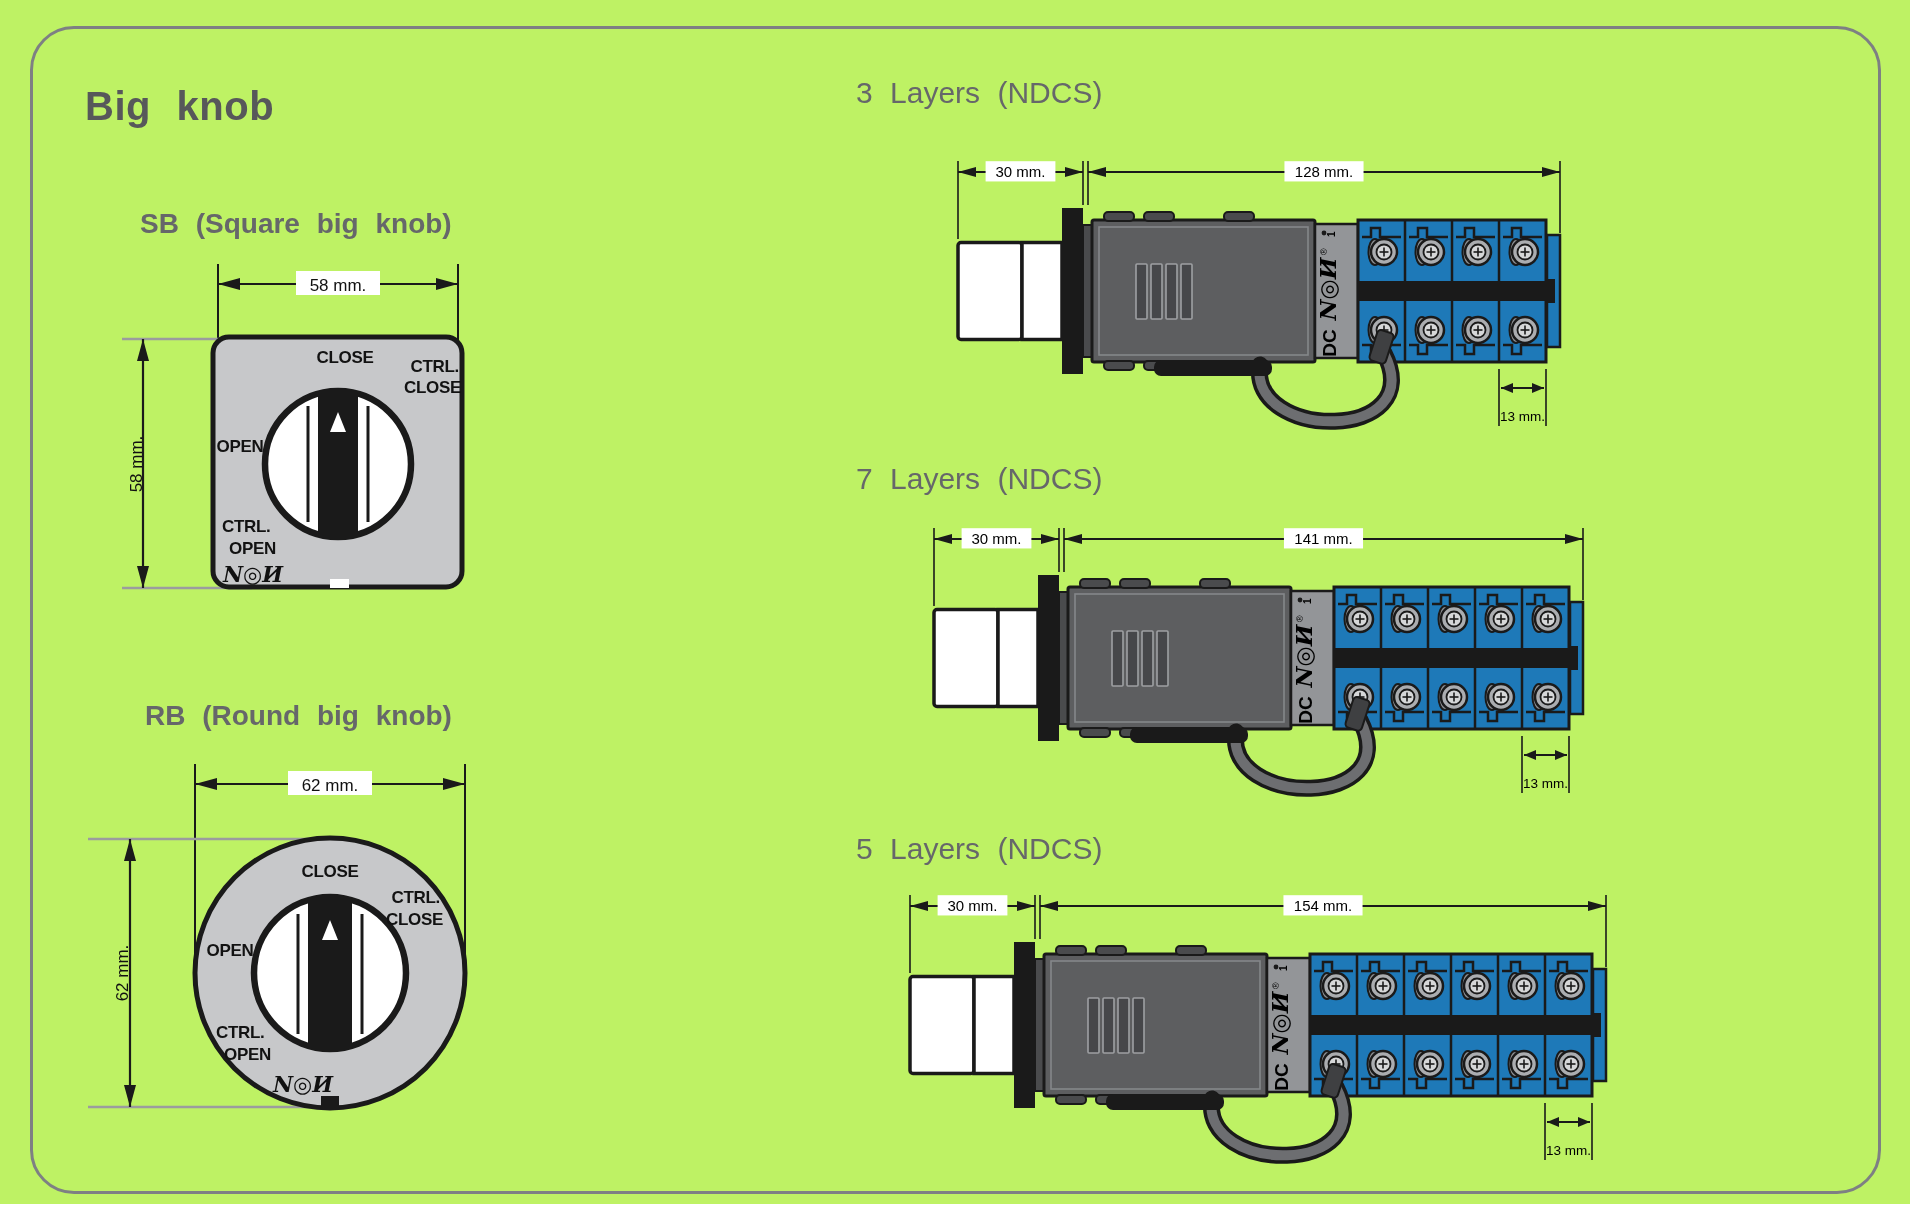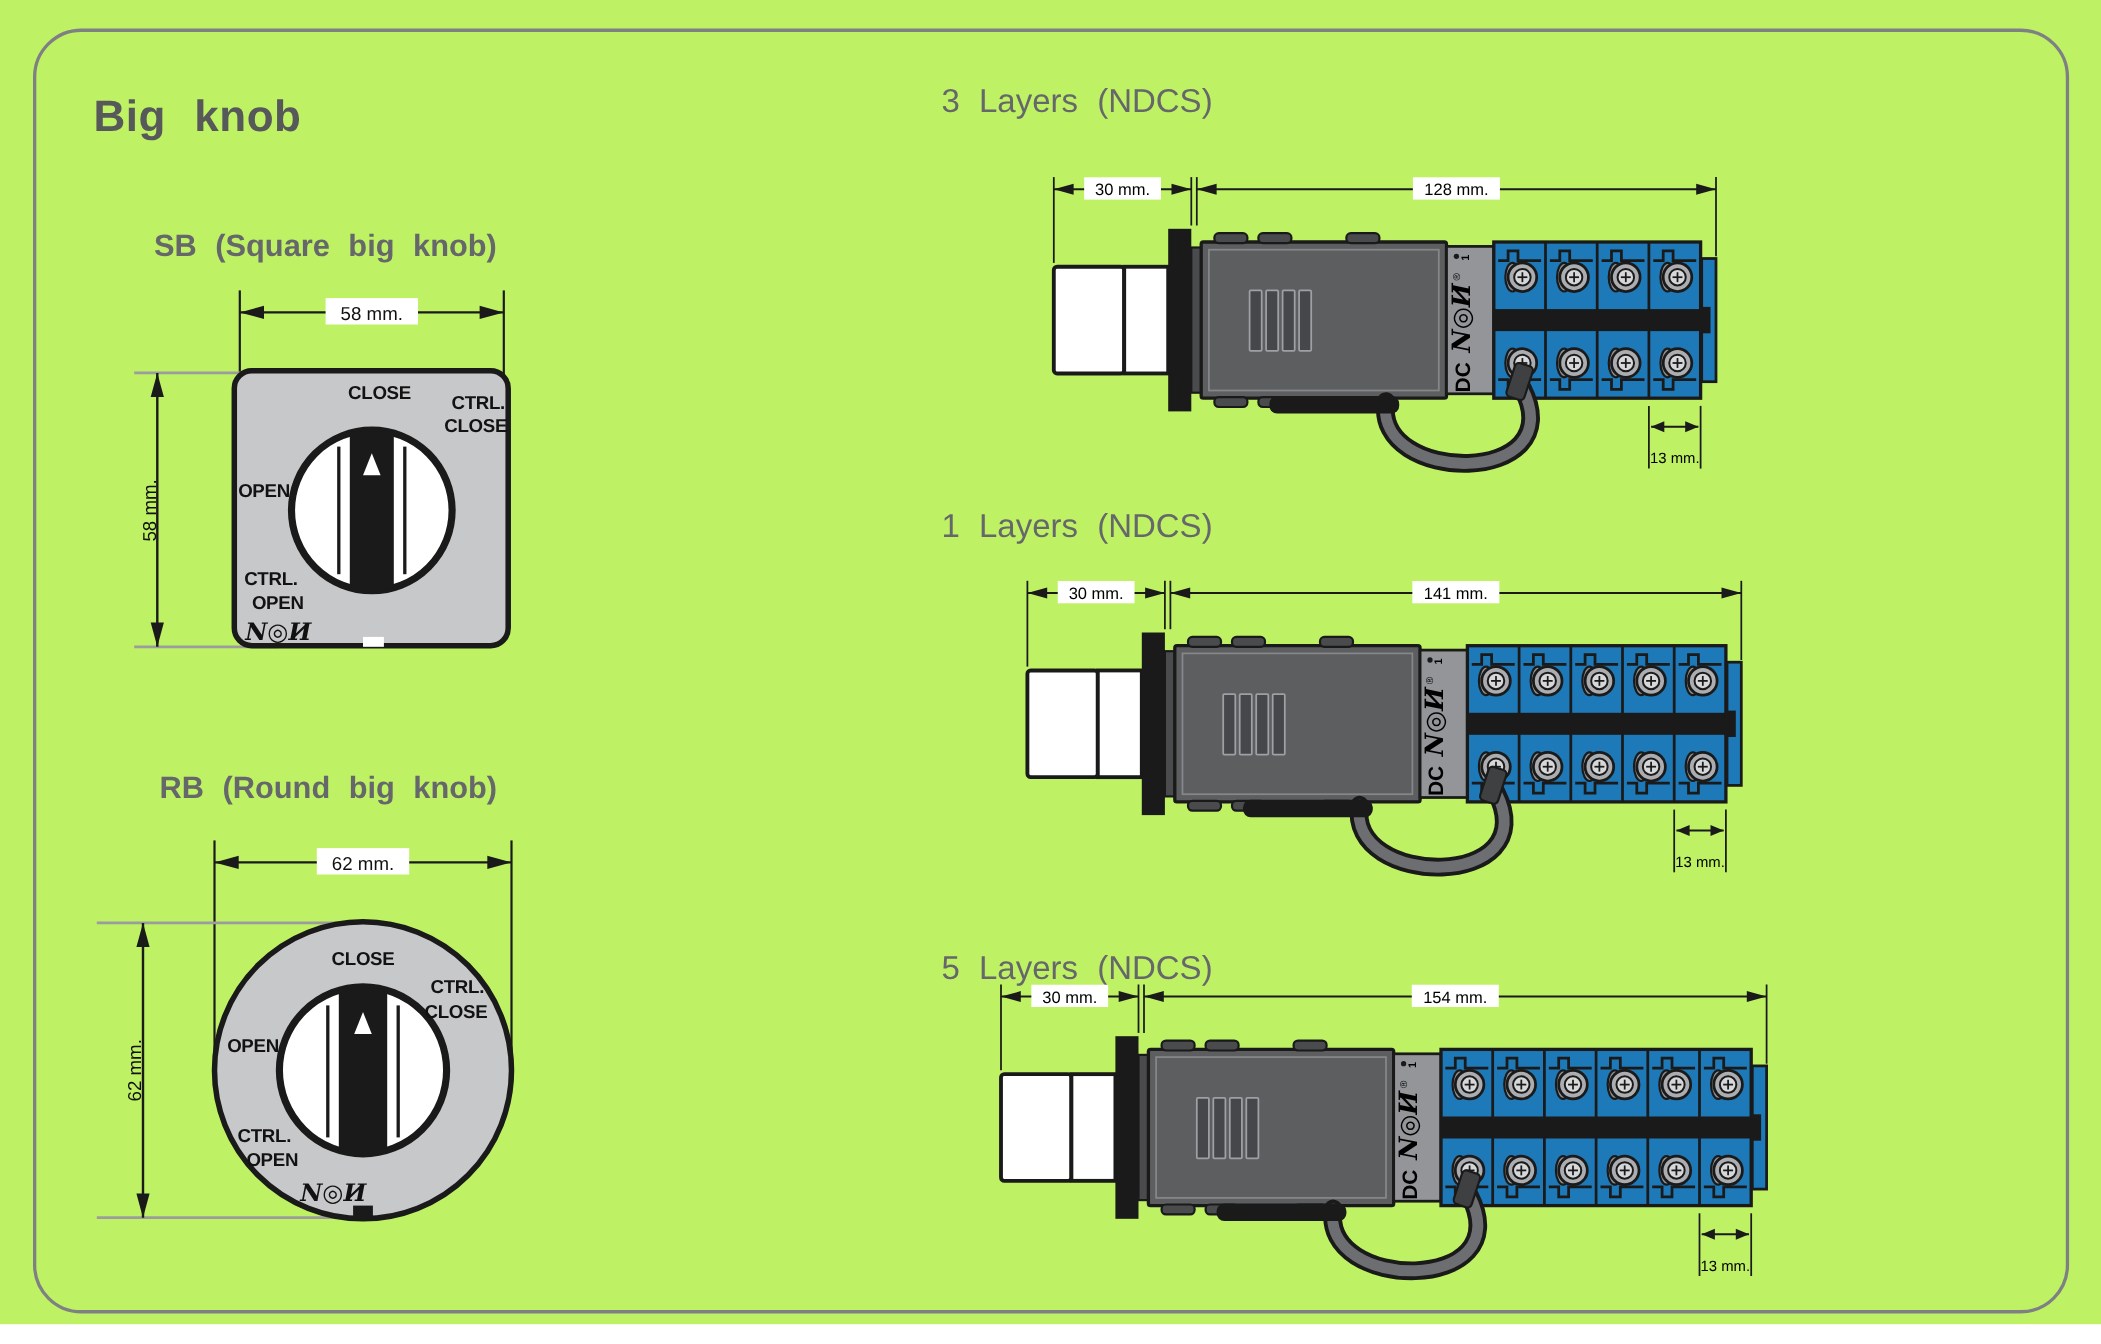--- a/index.html
+++ b/index.html
@@ -97,22 +97,22 @@
       <text class="knob-label" x="443" y="925" text-anchor="end">CLOSE</text>
       <text class="knob-label" x="230" y="956" text-anchor="middle">OPEN</text>
       <text class="knob-label" x="216" y="1038">CTRL.</text>
       <text class="knob-label" x="224" y="1060">OPEN</text>
       <text class="logo-text" x="303" y="1092" text-anchor="middle">N◎И</text>
     </g>
   </svg>
 
   <div id="assembly-headings">
       <div class="layer-heading" style="top: 76px;">3 Layers (NDCS)</div>
-      <div class="layer-heading" style="top: 462px;">1 Layers (NDCS)</div>
-      <div class="layer-heading" style="top: 832px; margin-top: 32px;">5 Layers (NDCS)</div>
+      <div class="layer-heading" style="top: 462px;">7 Layers (NDCS)</div>
+      <div class="layer-heading" style="top: 832px;">5 Layers (NDCS)</div>
     </div>
   <svg id="assembly-canvas" width="1910" height="1222" viewBox="0 0 1910 1222">
       <g>
         <rect x="958" y="242.5" width="64" height="97" rx="3" fill="#fff" stroke="#1a1a1a" stroke-width="3.5"></rect>
         <rect x="1022" y="242.5" width="40" height="97" fill="#fff" stroke="#1a1a1a" stroke-width="3.5"></rect>
         <rect x="1062" y="208" width="21" height="166" fill="#1a1a1a"></rect>
         <rect x="1083" y="225" width="9" height="132" fill="#4a4b4d" stroke="#1a1a1a" stroke-width="2"></rect>
         <rect x="1092" y="220" width="223" height="142" rx="2" fill="#5d5e60" stroke="#1a1a1a" stroke-width="3"></rect>
         <rect x="1099" y="227" width="209" height="128" fill="none" stroke="#85878a" stroke-width="1.6"></rect>
         <rect x="1104" y="212" width="30" height="9" rx="4" fill="#4a4b4d" stroke="#1a1a1a" stroke-width="2"></rect>

